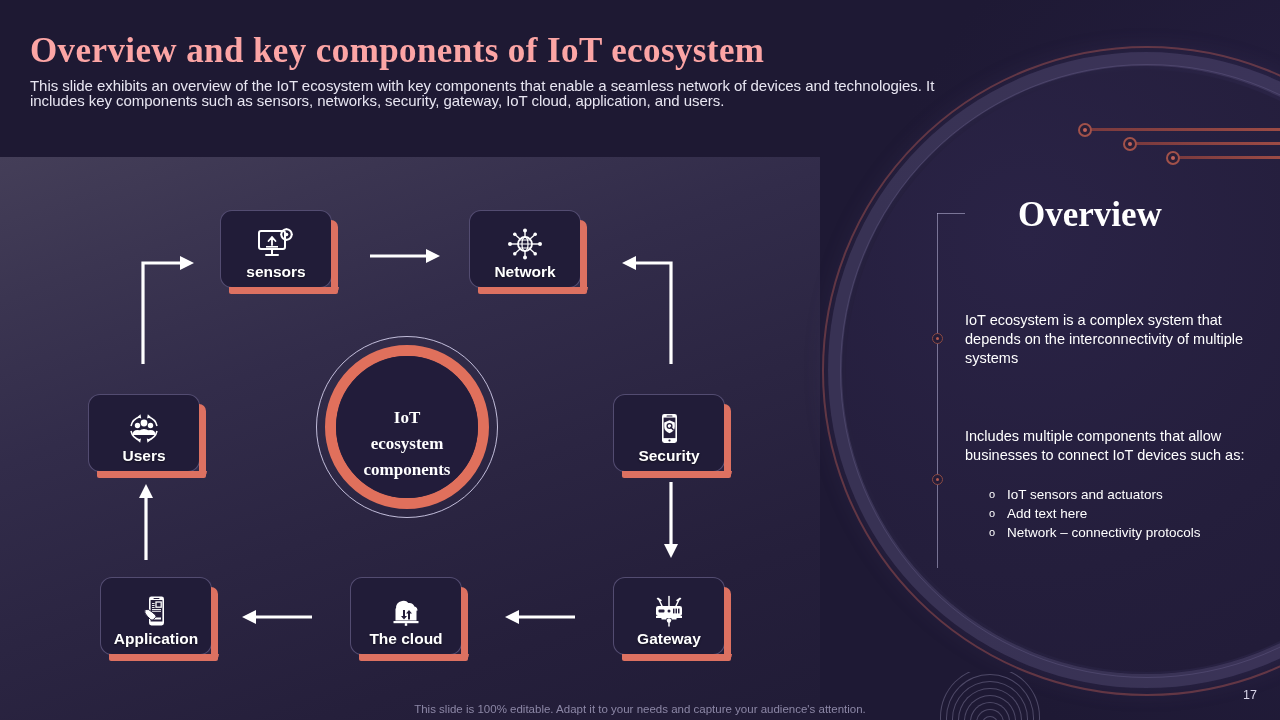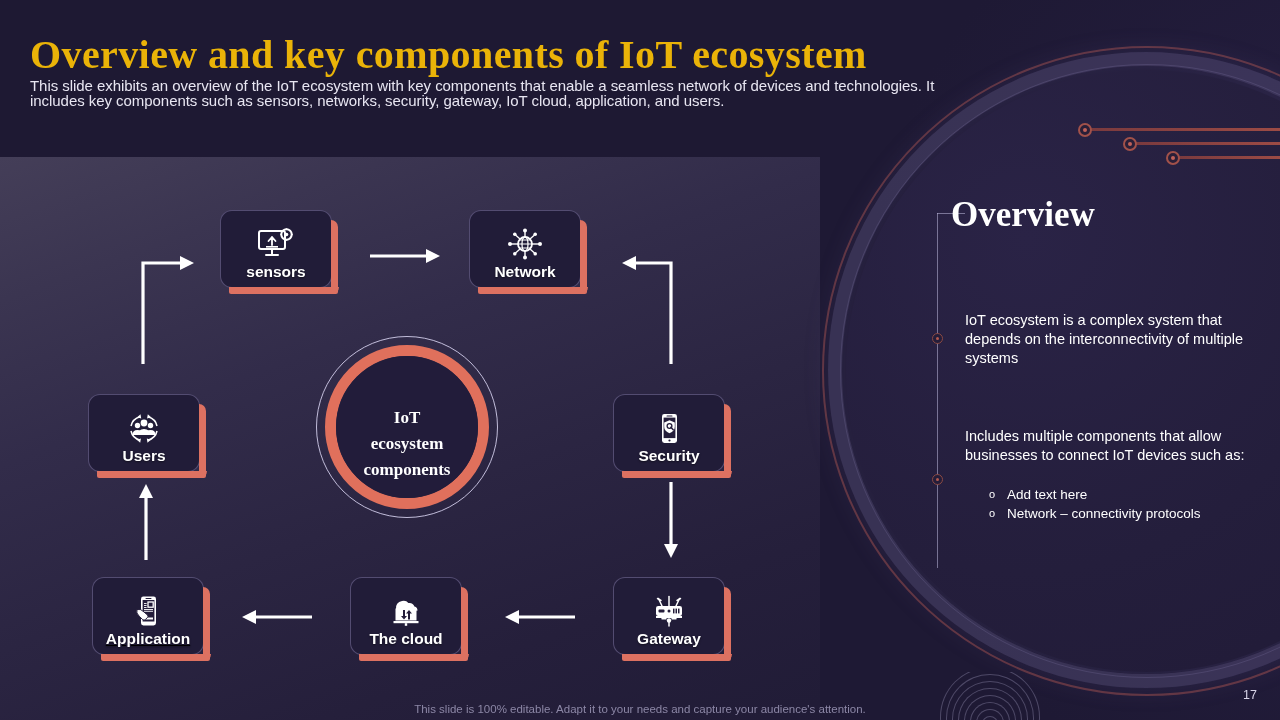--- a/index.html
+++ b/index.html
@@ -64,21 +64,21 @@
   .fingerprint { position:absolute; left:940px; top:672px; width:100px; height:60px; overflow:hidden; opacity:.55; }
   .fp-arc {
     position:absolute; border:1px solid rgba(190,185,220,0.55);
     border-radius:50%; border-bottom-color:transparent;
   }
 
   
   .title {
     position:absolute; left:30px; top:31px;
     font-family:"Liberation Serif", serif;
-    font-size:40px; font-weight:700; color:#eab308;
+    font-size:35px; font-weight:700; color:#fca5a5;
     letter-spacing:.4px; white-space:nowrap;
   }
   .subtitle {
     position:absolute; left:30px; top:78px; width:905px;
     font-size:15px; line-height:15px; color:#e8e6f2;
     letter-spacing:-0.05px;
   }
 
   
   .node {
@@ -101,21 +101,21 @@
   .node .lbl {
     position:relative; z-index:2;
     font-size:15.5px; font-weight:700; color:#ffffff; line-height:17px;
     text-shadow:0 1px 2px rgba(0,0,0,.5);
     text-align:center;
   }
   .node-sensors    { left:220px; top:210px; }
   .node-network    { left:469px; top:210px; }
   .node-users      { left:88px;  top:394px; }
   .node-security   { left:613px; top:394px; }
-  .node-application{ left:92px;  top:577px;text-decoration:underline; }
+  .node-application{ left:100px;  top:577px; }
   .node-cloud      { left:350px; top:577px; }
   .node-gateway    { left:613px; top:577px; }
 
   
   .center-circle {
     position:absolute; left:316px; top:336px; width:182px; height:182px;
     border-radius:50%;
     border:1px solid rgba(220,215,245,0.85);
     display:flex; align-items:center; justify-content:center;
     background:transparent;
@@ -136,21 +136,21 @@
     font-size:17px; font-weight:700; color:#ffffff; text-align:center;
     line-height:26px; position:relative; z-index:3;margin-top:34px;
   }
 
   
   .arrow { position:absolute; }
   .arrow svg { display:block; overflow:visible; }
 
   
   .ov-title {
-    position:absolute; left:951px; top:195px;
+    position:absolute; left:1018px; top:195px;
     font-family:"Liberation Serif", serif;
     font-size:35px; font-weight:700; color:#ffffff;
   }
   .ov-rail-v {
     position:absolute; left:937px; top:213px; width:1px; height:355px;
     background:rgba(190,185,220,0.55);
   }
   .ov-rail-h {
     position:absolute; left:937px; top:213px; width:28px; height:1px;
     background:rgba(190,185,220,0.55);
@@ -444,20 +444,21 @@
 
   <div class="ov-rail-v"></div>
   <div class="ov-rail-h"></div>
   <div class="ov-dot" style="top:333px;"></div>
   <div class="ov-dot" style="top:474px;"></div>
 
   <div class="ov-title">Overview</div>
   <div class="ov-para ov-p1">IoT ecosystem is a complex system that depends on the interconnectivity  of multiple systems</div>
   <div class="ov-para ov-p2">Includes  multiple components that allow businesses to connect IoT devices such  as:</div>
   <ul class="ov-list">
+    <li>IoT sensors and actuators</li>
     <li>Add text here</li>
     <li>Network – connectivity protocols</li>
   </ul>
 
   <div class="footer-note">This slide is 100% editable. Adapt it to your needs and capture your audience's attention.</div>
   <div class="page-num">17</div>
 
 </div>
 
 </body></html>

